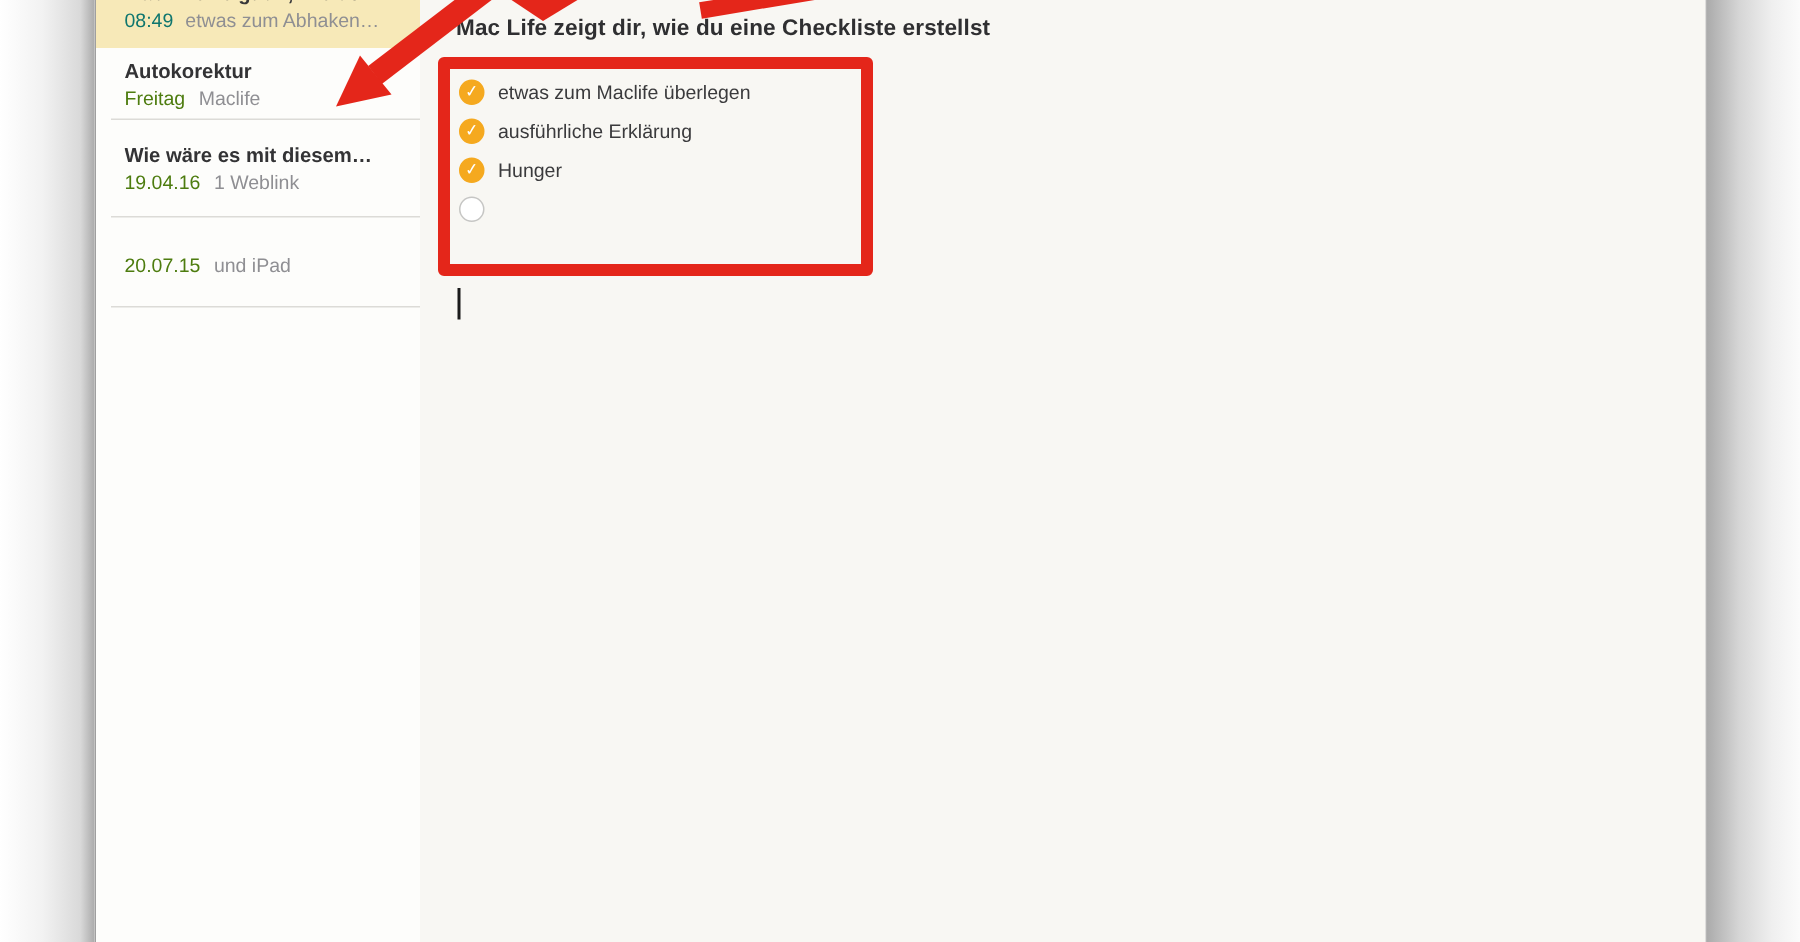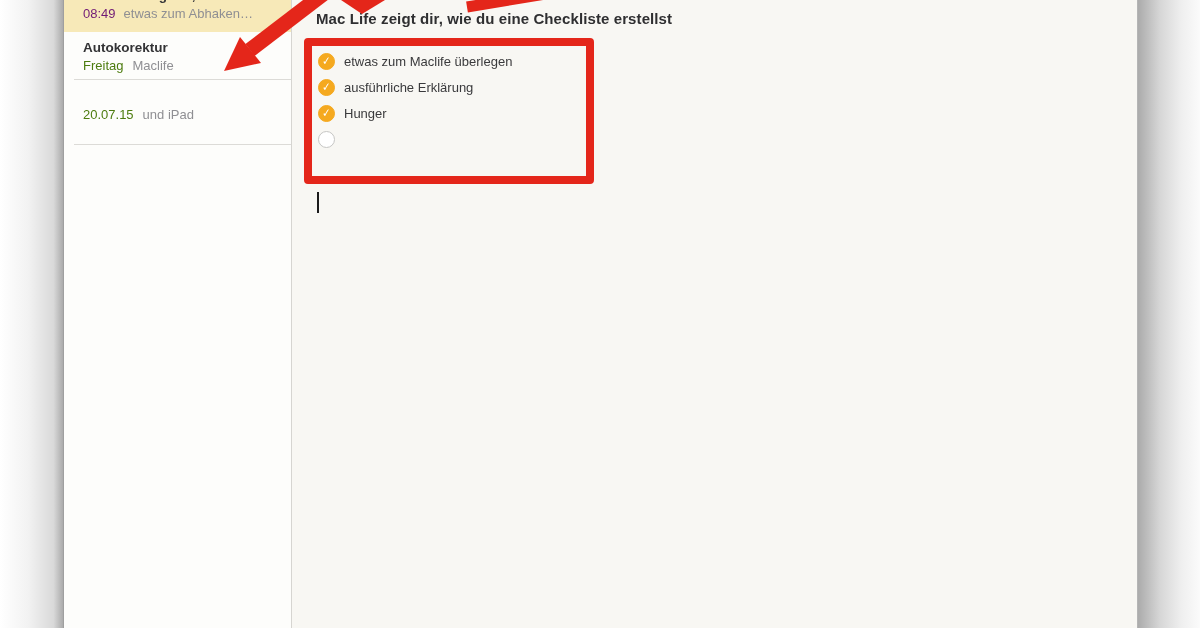--- a/index.html
+++ b/index.html
@@ -45,21 +45,21 @@
   }
   .selected-note .clipped-title{
     position:absolute;left:19px;top:-12px;
     font-weight:bold;font-size:13.5px;line-height:16px;color:#38383a;
     white-space:nowrap;
   }
   .selected-note .time-line{
     position:absolute;left:19px;top:6px;
     font-size:13px;color:#8f8f93;white-space:nowrap;
   }
-  .selected-note .time-line .time{color:#701a75;margin-right:8px;}
+  .selected-note .time-line .time{color:#0f766e;margin-right:8px;}
   .note-item{
     display:flex;flex-direction:column;justify-content:center;
     padding-left:19px;
     border-bottom:1px solid #dbdad6;
     margin-left:0;
   }
   .note-item .ni-title{
     font-weight:bold;font-size:13.5px;color:#333335;
     white-space:nowrap;overflow:hidden;
   }
@@ -71,21 +71,21 @@
   .note-item:nth-of-type(2){height:65px;}
   .note-item:nth-of-type(3){height:60px;}
   .note-item{border-bottom:1px solid #dbdad6;}
   
   .note-item{position:relative;border-bottom:none;}
   .note-item::after{
     content:"";position:absolute;left:10px;right:0;bottom:0;height:1px;background:#dcdbd7;
   }
   
   .note-area{
-    position:absolute;left:228px;top:0;right:0;height:628px;
+    position:absolute;left:216px;top:0;right:0;height:628px;
     background:var(--note-bg);
   }
   .note-title{
     position:absolute;left:24px;top:10px;
     font-weight:bold;font-size:15px;color:#2f2f31;
     letter-spacing:0.1px;white-space:nowrap;
   }
   .red-box{
     position:absolute;left:12px;top:38px;width:290px;height:146px;
     border:8px solid var(--annotation-red);
@@ -140,20 +140,26 @@
 
     <div>
 
         <div class="note-item">
           <div class="ni-title">Autokorektur</div>
           <div class="ni-sub">
             <span class="ni-date">Freitag</span><span>Maclife</span>
           </div>
         </div>
 
+        <div class="note-item">
+          <div class="ni-title">Wie wäre es mit diesem…</div>
+          <div class="ni-sub">
+            <span class="ni-date">19.04.16</span><span>1 Weblink</span>
+          </div>
+        </div>
 
         <div class="note-item">
           <div class="ni-sub">
             <span class="ni-date">20.07.15</span><span>und iPad</span>
           </div>
         </div>
       </div>
   </div>
 
   <div class="note-area">

